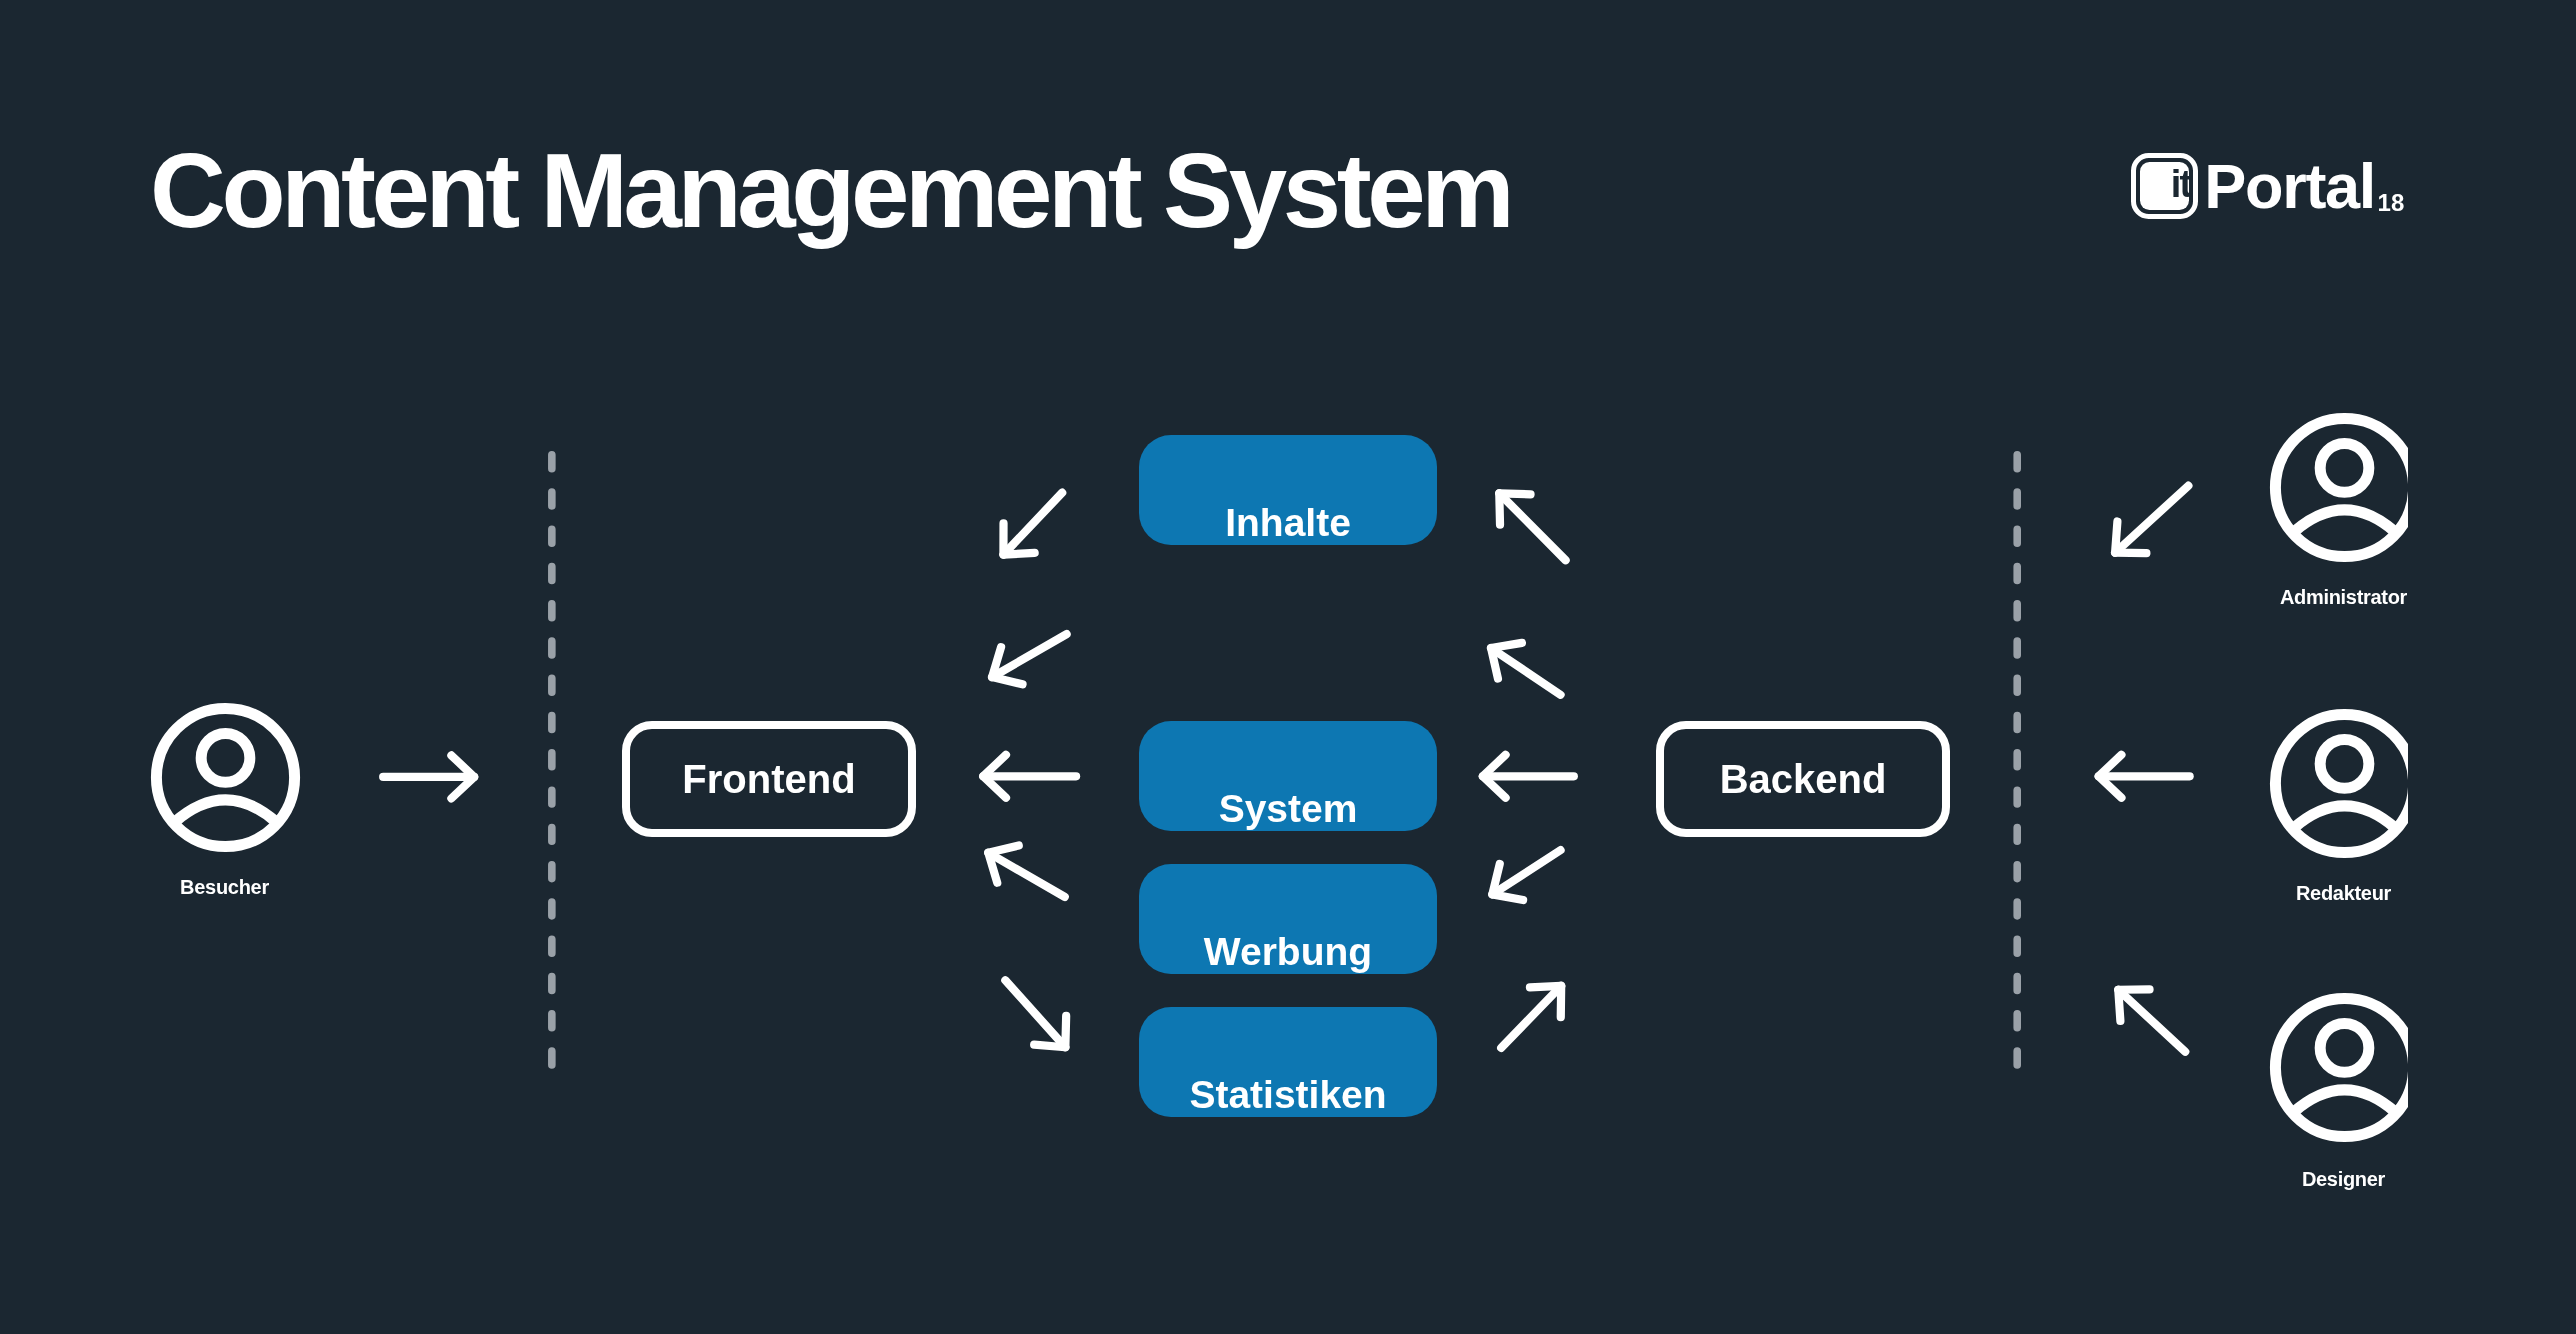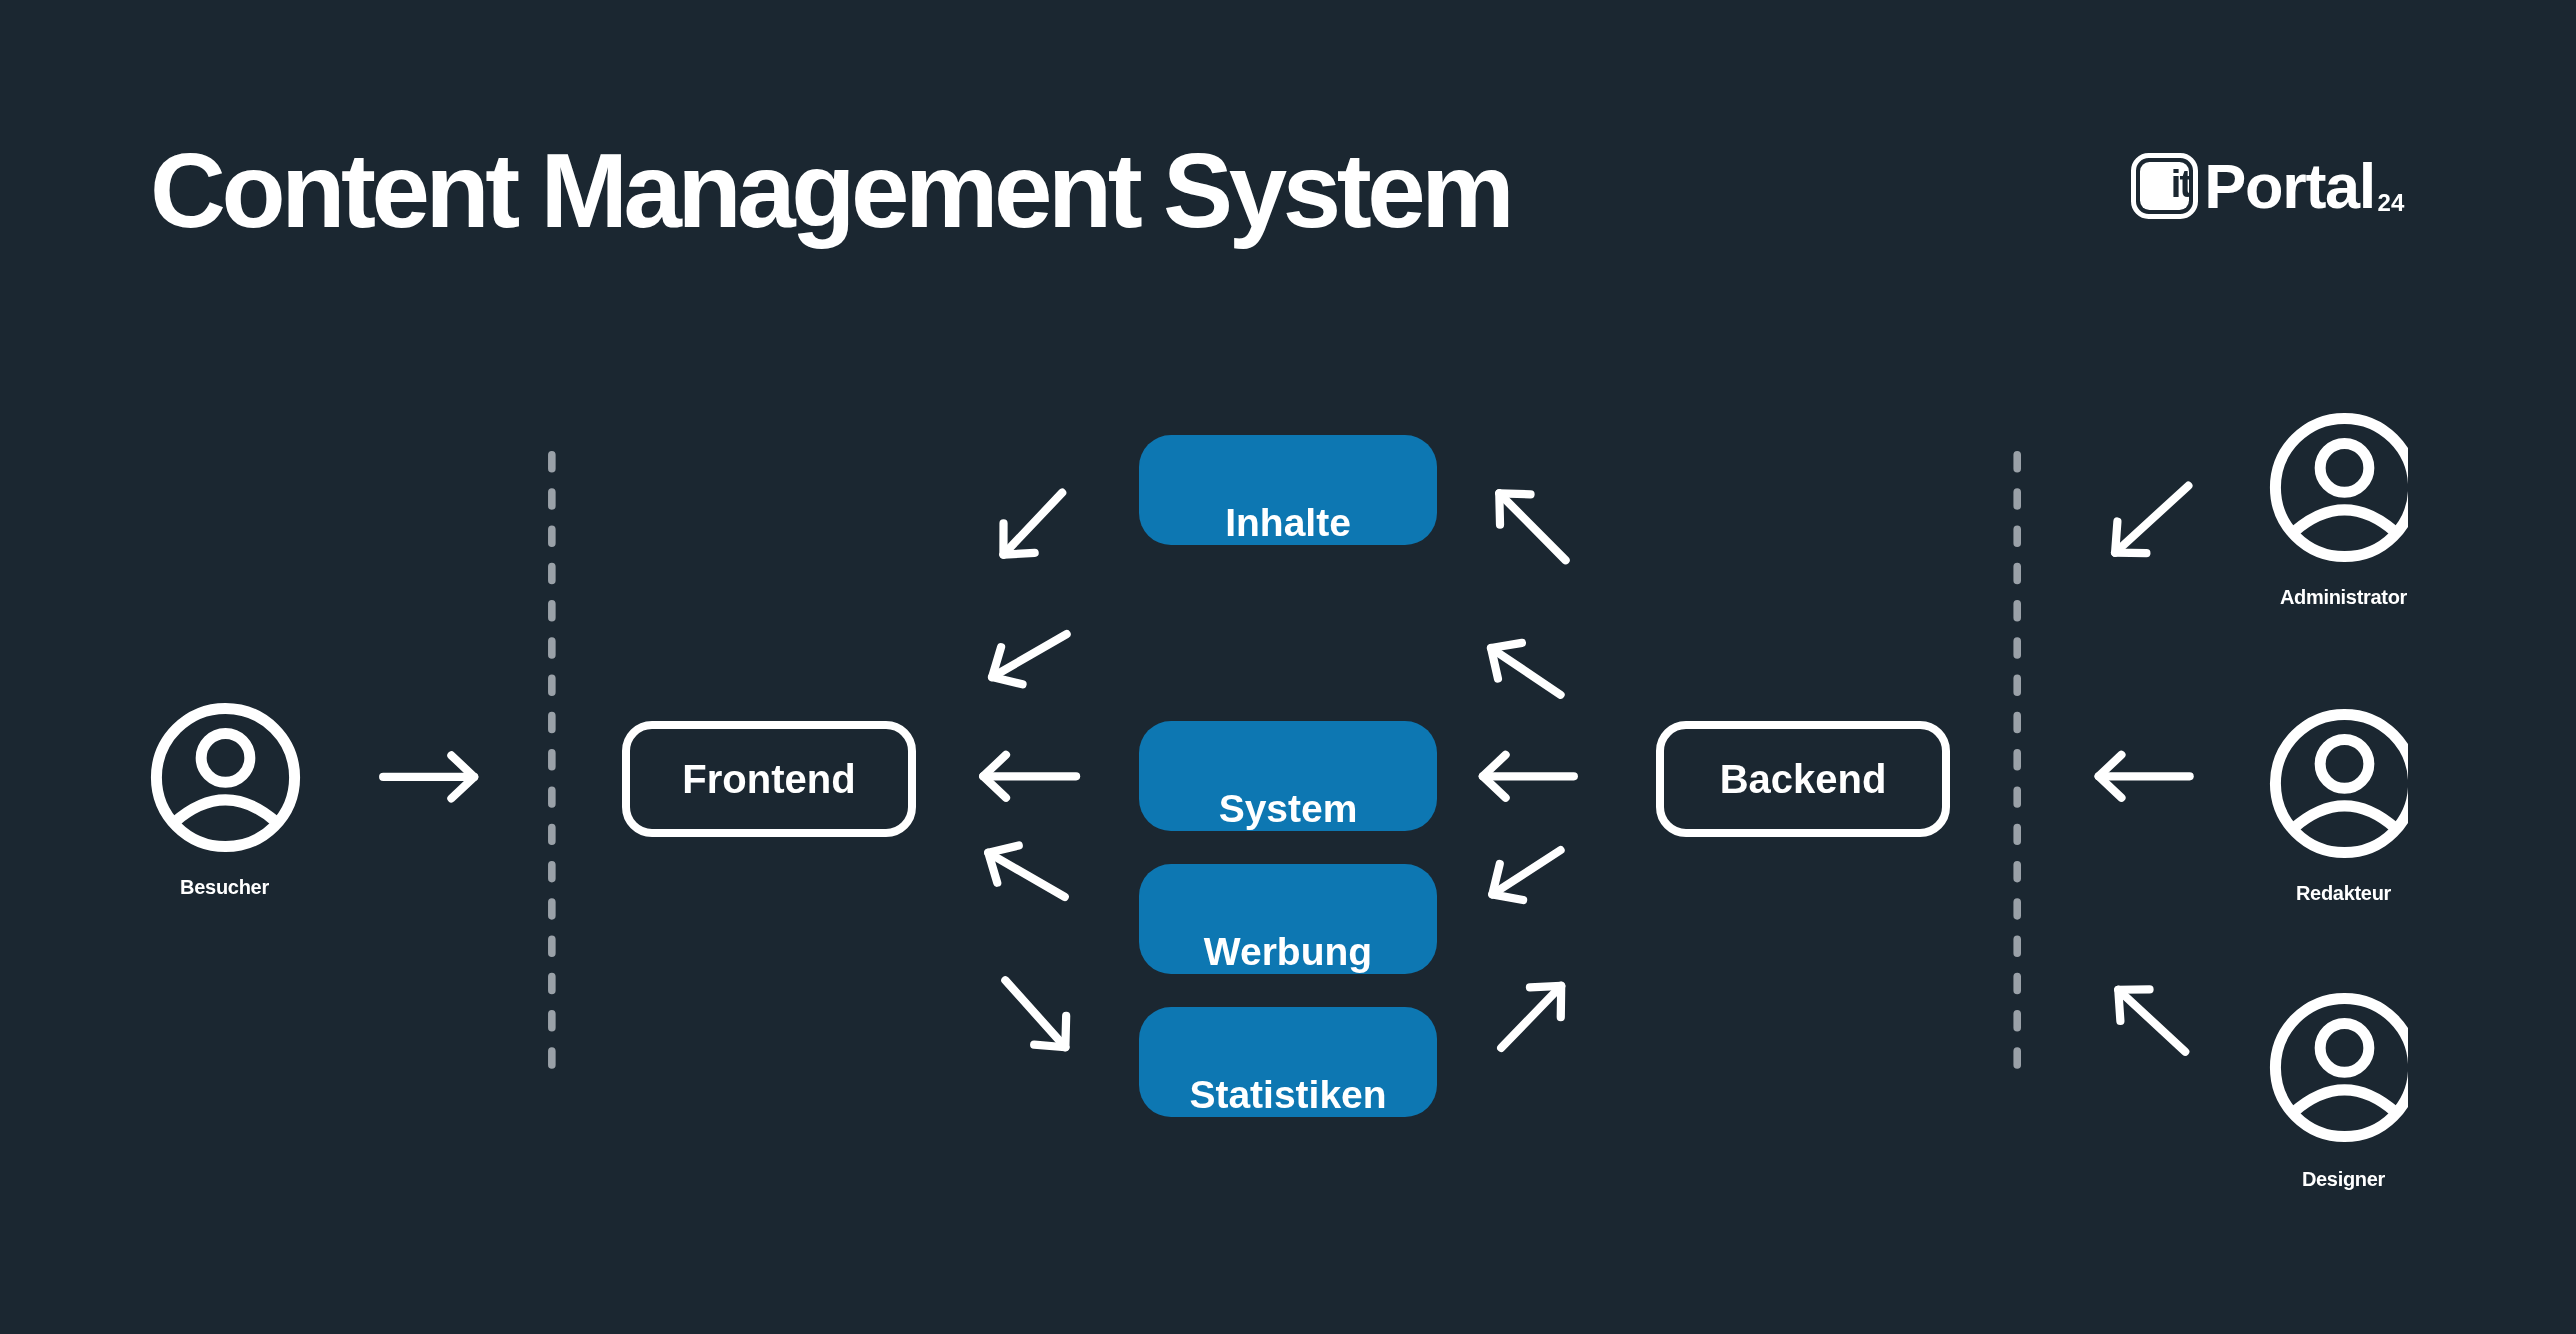--- a/index.html
+++ b/index.html
@@ -177,21 +177,21 @@
     </g>
   </svg>
 
   <h1 class="page-title">Content Management System</h1>
 
   <div class="brand">
     <div class="brand-badge">
       <div class="brand-badge-inner">it</div>
     </div>
     <div class="brand-name">Portal</div>
-    <div class="brand-number">24</div>
+    <div class="brand-number">18</div>
   </div>
 
   <svg class="person-svg" style="left:147px;top:699px" viewBox="0 0 100 100">
     <use href="#person"></use>
   </svg>
   <div class="actor-label" style="left:73px;top:876px">Besucher</div>
 
   <div class="io-box backend">
     <span>Backend</span>
   </div>

